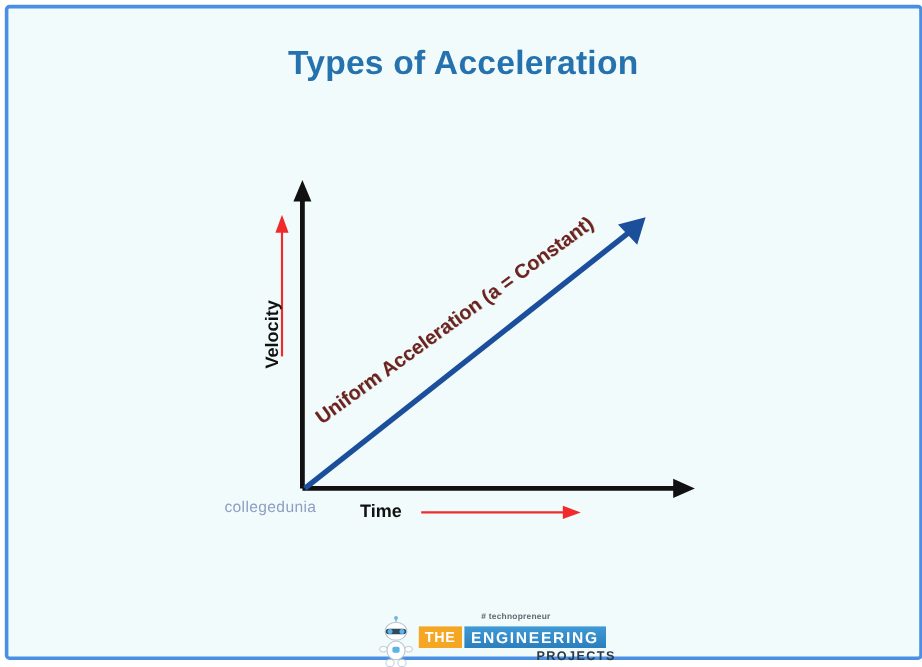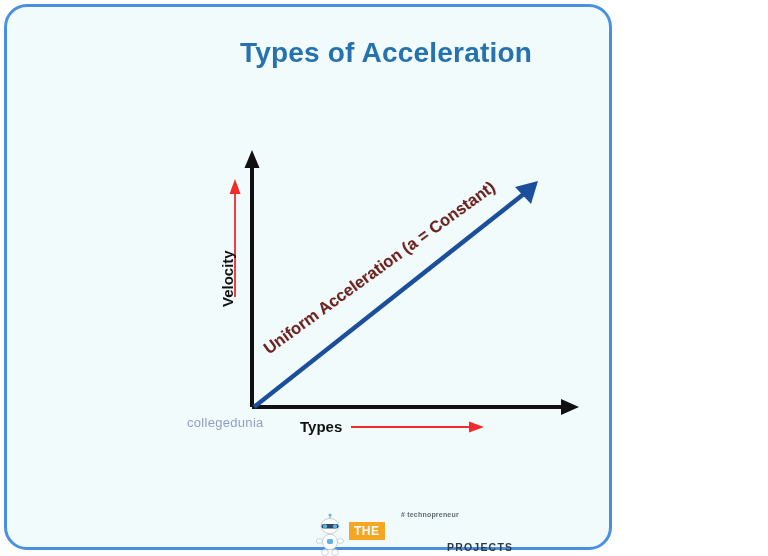--- a/index.html
+++ b/index.html
@@ -12,25 +12,25 @@
     height: 556px;
     font-family: "Liberation Sans", sans-serif;
     overflow: hidden;
   }
 
   
   #slide {
     position: absolute;
     left: 4px;
     top: 4px;
-    width: 608px;
+    width: 765px;
     height: 546px;
     box-sizing: border-box;
     border: 3px solid #4a90e2;
-    border-radius: 23px;
+    border-radius: 4px;
     background: #f2fbfb;
   }
 
   
   #title {
     position: absolute;
     left: 0;
     top: 30px;
     width: 758px;
     text-align: center;
@@ -192,21 +192,21 @@
       </g>
 
       <g>
         <line x1="247" y1="400" x2="518" y2="186" stroke="#1b4f9c" stroke-width="4.5"></line>
         <polygon points="531,174 508,180 524,197" fill="#1b4f9c"></polygon>
       </g>
     </svg>
 
     <div class="axis-label" id="velocity-label">Velocity</div>
 
-    <div class="axis-label" id="time-label">Types</div>
+    <div class="axis-label" id="time-label">Time</div>
 
     <div id="curve-label">Uniform Acceleration (a = Constant)</div>
   </div>
 
   <div id="watermark">collegedunia</div>
 
   <div id="footer-logo">
 
     <svg id="robot-icon" viewBox="0 0 34 44">
 
@@ -227,18 +227,19 @@
       <ellipse cx="27.5" cy="28" rx="3.2" ry="2.4" fill="#ffffff" stroke="#b9c9d4" stroke-width="0.8"></ellipse>
 
       <ellipse cx="12" cy="39.5" rx="3.4" ry="3" fill="#ffffff" stroke="#b9c9d4" stroke-width="0.8"></ellipse>
       <ellipse cx="22" cy="39.5" rx="3.4" ry="3" fill="#ffffff" stroke="#b9c9d4" stroke-width="0.8"></ellipse>
     </svg>
 
     <div id="tagline"># technopreneur</div>
 
     <div id="logo-row">
       <div id="logo-the">THE</div>
+      <div id="logo-engineering">ENGINEERING</div>
     </div>
 
     <div id="logo-projects">PROJECTS</div>
   </div>
 
 </div>
 
 </body></html>

